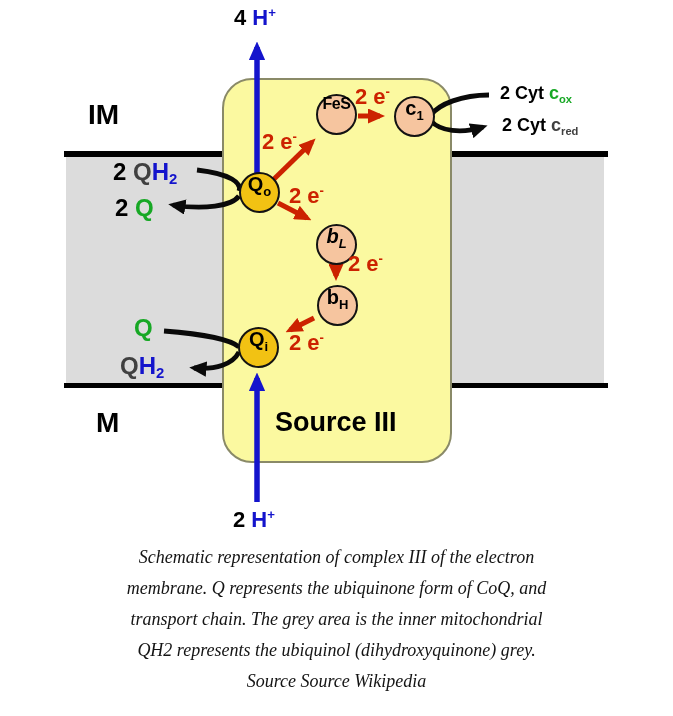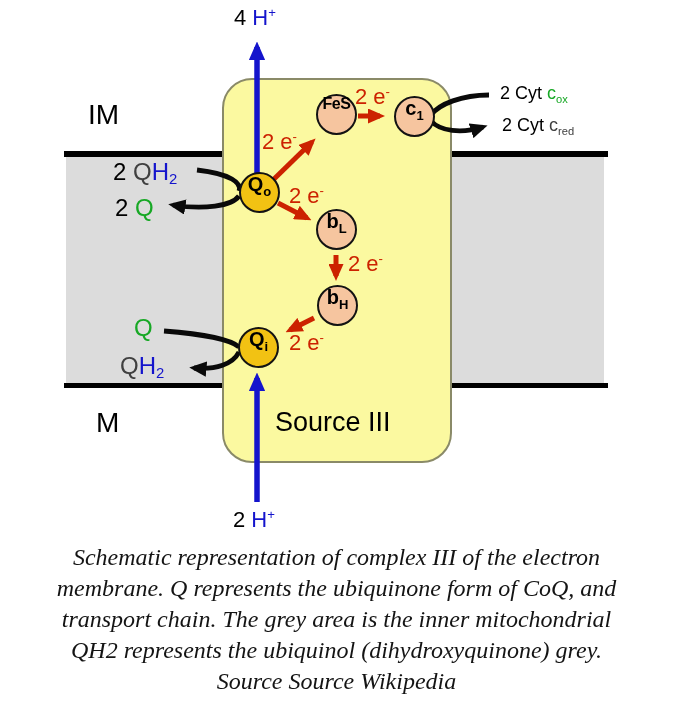--- a/index.html
+++ b/index.html
@@ -23,38 +23,38 @@
     border:2.5px solid #131313;box-sizing:border-box;
     display:flex;align-items:flex-start;justify-content:center;
     font-weight:bold;font-size:20px;color:#000;line-height:1;white-space:nowrap;
   }
   .gold{background:#f2c213;}
   .peach{background:#f6c59f;}
   .fes-size{font-size:16px;letter-spacing:-0.5px;}
   .csub{font-size:13px;position:relative;top:5px;left:0px;}
   
   .lbl{
-    position:absolute;font-weight:normal;color:#000;white-space:nowrap;line-height:1.05;
+    position:absolute;font-weight:bold;color:#000;white-space:nowrap;line-height:1.05;
   }
   .blue{color:#1414cc;}
   .green{color:#17a825;}
   .redq{color:#404040;}
   .elabel{color:#cc2200;font-size:22px;}
   .f22{font-size:22px;}
   .f24{font-size:24px;}
   .f25{font-size:18px;}
   .f27{font-size:27px;}
   .f28{font-size:28px;}
   sup.sm{font-size:60%;vertical-align:super;line-height:0;}
   sub.sm{font-size:62%;vertical-align:-4px;line-height:0;}
   
   .caption{
     position:absolute;left:0;top:542px;width:673px;text-align:center;
     font-family:"Liberation Serif",serif;font-style:italic;font-weight:500;
-    font-size:24px;line-height:31px;color:#141414;
+    font-size:18px;line-height:31px;color:#141414;
   }
 </style>
 </head>
 <body>
 
 <div class="mem" style="left:66px;top:157px;width:156px;height:226px;"></div>
 <div class="mem" style="left:452px;top:157px;width:152px;height:226px;"></div>
 <div class="memline" style="left:64px;top:151px;width:158px;height:6px;"></div>
 <div class="memline" style="left:64px;top:383px;width:158px;height:5px;"></div>
 <div class="memline" style="left:452px;top:151px;width:156px;height:6px;"></div>
@@ -99,21 +99,21 @@
 </div>
 <div class="site gold" style="left:238px;top:327px;">
   <span><span>Q</span><span class="csub">i</span></span>
 </div>
 <div class="site peach" style="left:316px;top:94px;">
   <span class="fes-size">FeS</span>
 </div>
 <div class="site peach" style="left:394px;top:96px;">
   <span><span>c</span><span class="csub">1</span></span>
 </div>
-<div class="site peach" style="left:316px;top:209px;">
+<div class="site peach" style="left:316px;top:224px;font-style:italic;">
   <span><span>b</span><span class="csub">L</span></span>
 </div>
 <div class="site peach" style="left:317px;top:285px;">
   <span><span>b</span><span class="csub">H</span></span>
 </div>
 
 <div class="lbl f22" style="left:234px;top:6px;">
   <span>4 </span><span class="blue"><span>H</span><sup class="sm">+</sup></span>
 </div>
 <div class="lbl f22" style="left:233px;top:508px;">

